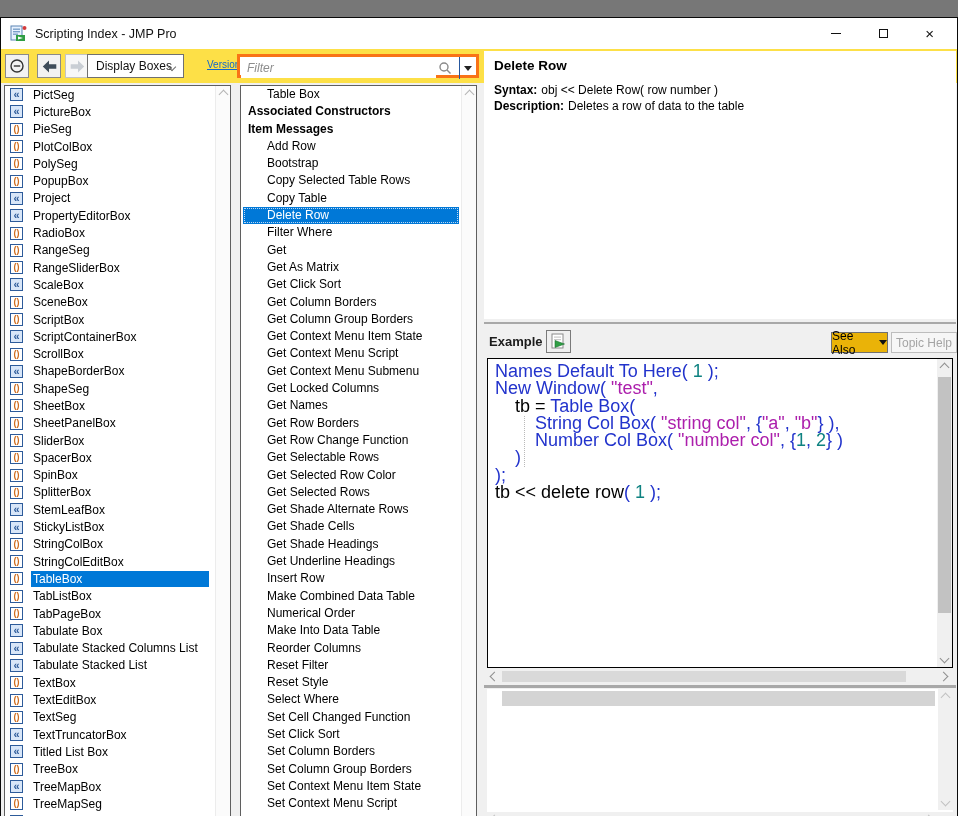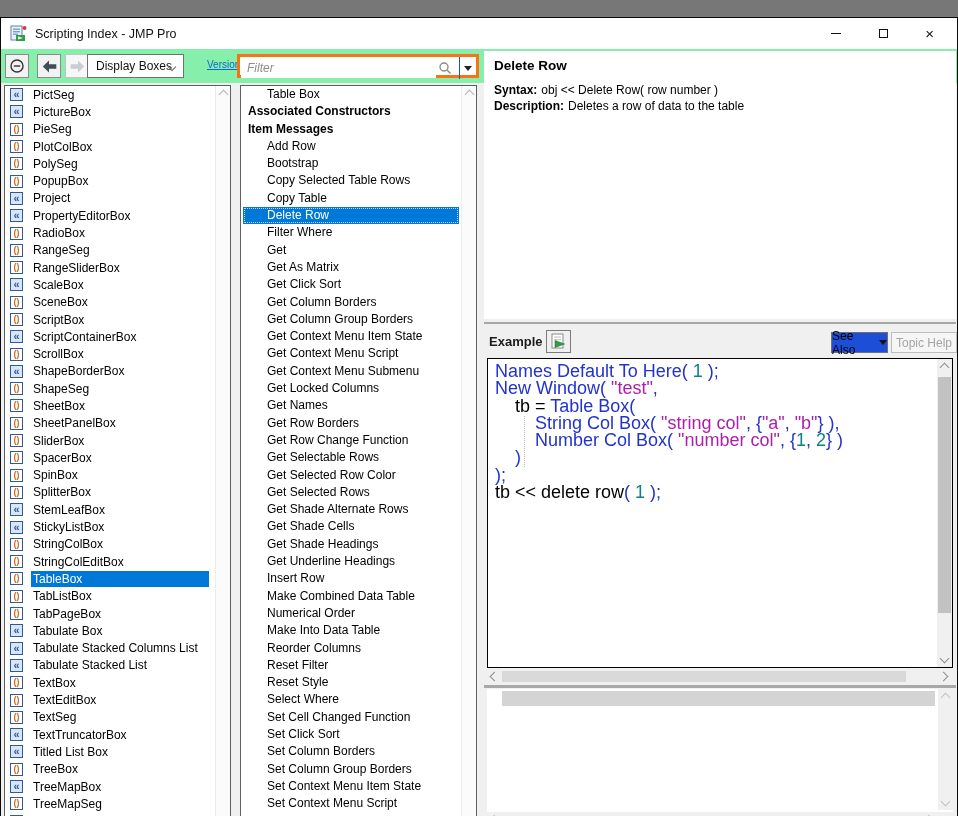--- a/index.html
+++ b/index.html
@@ -13,21 +13,21 @@
   
   .titlebar { position:absolute; left:1px; top:1px; right:1px; height:31px; background:#fff; display:flex; align-items:center; }
   .app-icon { margin-left:9px; width:17px; height:17px; }
   .title-text { margin-left:8px; font-size:12.5px; color:#111; }
   .win-controls { position:absolute; right:4px; top:0; height:31px; width:140px; display:flex; }
   .win-btn { flex:1; display:flex; align-items:center; justify-content:center; cursor:default; }
   .glyph-min { width:10px; height:0; border-top:1.6px solid #111; display:inline-block; }
   .glyph-max { width:9px; height:9px; border:1.4px solid #111; display:inline-block; }
   .glyph-close { font-size:15px; color:#111; line-height:1; }
   
-  .toolbar { position:absolute; left:1px; top:32px; right:1px; height:34px; background:#86efac; }
+  .toolbar { position:absolute; left:1px; top:32px; right:1px; height:34px; background:#fde047; }
   .tb-btn { position:absolute; top:5px; width:24px; height:24px; border:1px solid #8a8a8a; background:#f2f2f2; display:flex; align-items:center; justify-content:center; }
   .tb-btn.disabled { border-color:#c3c3c3; background:#f7f7f7; }
   .dropdown { position:absolute; left:86px; top:5px; width:97px; height:24px; border:1px solid #707070; background:#fff; font-size:12px; color:#111; display:flex; align-items:center; padding-left:8px; }
   .dd-chev { position:absolute; right:8px; top:9px; width:6px; height:6px; border-right:1.4px solid #6e6e6e; border-bottom:1.4px solid #6e6e6e; transform:rotate(45deg); }
   .link { position:absolute; left:206px; top:10px; font-size:10px; color:var(--link); text-decoration:underline; }
   .filterbox { position:absolute; left:236px; top:5px; width:242px; height:24px; border:3px solid #f97316; background:#fff; }
   .filter-input { position:absolute; left:1px; top:1px; width:195px; height:20px; border:0; outline:0; font-family:"Liberation Sans",sans-serif; font-style:italic; font-size:12px; color:#555; padding-left:6px; }
   .filter-input::placeholder { color:#8d8d8d; font-style:italic; }
   .search-glyph { position:absolute; right:24px; top:4px; }
   .filter-arrow { position:absolute; right:0; top:0; width:17px; height:22px; border-left:1px solid #26579e; display:flex; align-items:center; justify-content:center; }
@@ -55,21 +55,21 @@
   .desc-panel { position:absolute; left:484px; top:34px; width:472px; height:268px; background:#fff; padding:7px 10px; }
   .desc-title { font-size:13.5px; font-weight:bold; color:#000; margin-bottom:9px; }
   .desc-line { font-size:12px; color:#000; line-height:16px; }
   .desc-line .b { font-weight:bold; margin-right:4px; }
   .splitter { position:absolute; left:484px; width:472px; background:#a8a8a8; }
   .split-1 { top:305px; height:2px; }
   .split-2 { top:668px; height:3px; }
   .example-bar { position:absolute; left:484px; top:311px; width:472px; height:29px; }
   .ex-label { position:absolute; left:5px; top:6px; font-size:13px; font-weight:bold; color:#1c1c1c; }
   .run-btn { position:absolute; left:62px; top:2px; width:25px; height:23px; border:1px solid #7a7a7a; background:#f0f0f0; display:flex; align-items:center; justify-content:center; }
-  .see-also { position:absolute; left:347px; top:4px; width:57px; height:21px; border:1px solid #707070; background:#1d4ed8; font-size:12px; color:#000; display:flex; align-items:center; justify-content:center; }
+  .see-also { position:absolute; left:347px; top:4px; width:57px; height:21px; border:1px solid #707070; background:#eab308; font-size:12px; color:#000; display:flex; align-items:center; justify-content:center; }
   .see-also .tri-down { border-top-color:#111; }
   .topic-help { position:absolute; left:407px; top:4px; width:66px; height:21px; border:1px solid #bdbdbd; background:#f6f6f6; font-size:12px; color:#a4a4a4; display:flex; align-items:center; justify-content:center; }
   
   .code-panel { position:absolute; left:487px; top:341px; width:466px; height:310px; background:#fff; border:1px solid #000; }
   .code-lines { position:absolute; left:7px; top:4px; right:18px; bottom:2px; font-family:Liberation Sans, sans-serif; font-size:18px; line-height:17.3px; white-space:pre; overflow:hidden; }
   .tk-k { color:var(--fn); } .tk-s { color:var(--str); } .tk-n { color:var(--num); } .tk-d { color:var(--def); }
   .indent-guide { position:absolute; left:36px; top:57px; height:51px; border-left:1px dotted #b9b9b9; }
   .code-vscroll { position:absolute; right:0; top:0; bottom:0; width:15px; background:#f0f0f0; }
   .code-vthumb { position:absolute; left:1px; right:1px; top:18px; height:236px; background:#c2c2c2; }
   .code-hscroll { position:absolute; left:487px; top:652px; width:466px; height:14px; background:#f0f0f0; }

